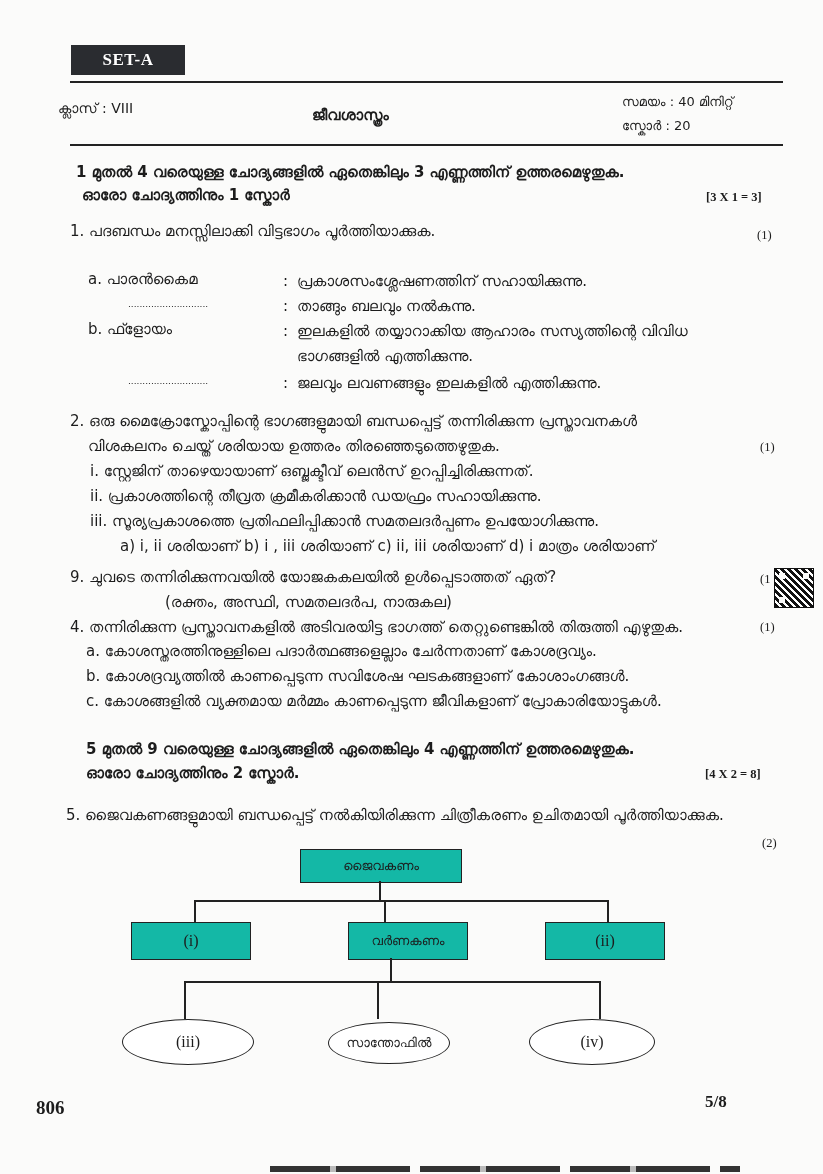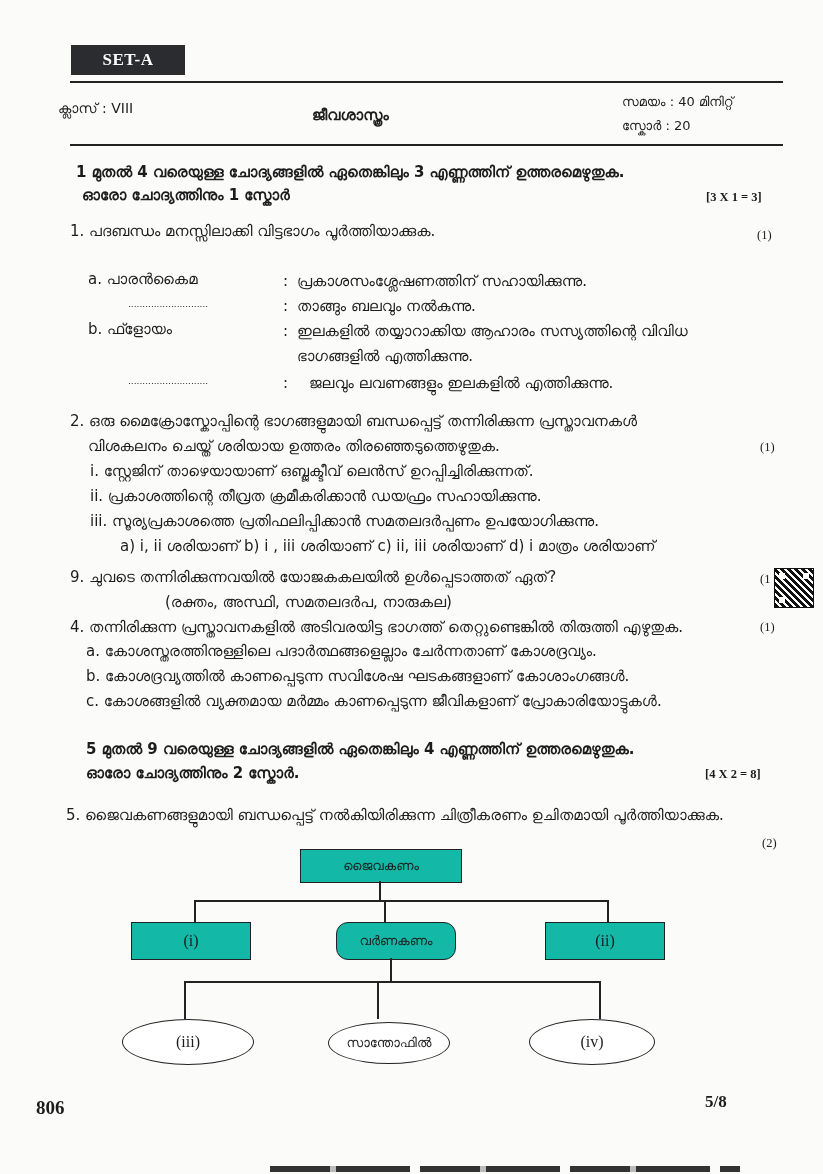--- a/index.html
+++ b/index.html
@@ -61,21 +61,21 @@
 <div class="abs qtext" style="left:283px;top:297px;">:</div>
 <div class="abs qtext" style="left:297px;top:297px;">താങ്ങും ബലവും നൽകുന്നു.</div>
 
 <div class="abs qtext" style="left:88px;top:320px;">b.  ഫ്ളോയം</div>
 <div class="abs qtext" style="left:283px;top:322px;">:</div>
 <div class="abs qtext" style="left:297px;top:322px;">ഇലകളിൽ തയ്യാറാക്കിയ ആഹാരം സസ്യത്തിന്റെ വിവിധ</div>
 <div class="abs qtext" style="left:297px;top:347px;">ഭാഗങ്ങളിൽ എത്തിക്കുന്നു.</div>
 
 <div class="abs qtext" style="left:128px;top:372px;font-size:9px;">............................</div>
 <div class="abs qtext" style="left:283px;top:374px;">:</div>
-<div class="abs qtext" style="left:297px;top:374px;margin-left:12px;">ജലവും ലവണങ്ങളും ഇലകളിൽ എത്തിക്കുന്നു.</div>
+<div class="abs qtext" style="left:297px;top:374px;">ജലവും ലവണങ്ങളും ഇലകളിൽ എത്തിക്കുന്നു.</div>
 
 <div class="abs qtext" style="left:70px;top:412px;">2. ഒരു മൈക്രോസ്കോപ്പിന്റെ ഭാഗങ്ങളുമായി ബന്ധപ്പെട്ട് തന്നിരിക്കുന്ന പ്രസ്താവനകൾ</div>
 <div class="abs qtext" style="left:88px;top:437px;">വിശകലനം ചെയ്ത് ശരിയായ ഉത്തരം തിരഞ്ഞെടുത്തെഴുതുക.</div>
 <div class="abs mark" style="left:760px;top:440px;">(1)</div>
 <div class="abs qtext" style="left:90px;top:462px;">i.   സ്റ്റേജിന് താഴെയായാണ് ഒബ്ജക്ടീവ് ലെൻസ് ഉറപ്പിച്ചിരിക്കുന്നത്.</div>
 <div class="abs qtext" style="left:90px;top:487px;">ii.  പ്രകാശത്തിന്റെ തീവ്രത ക്രമീകരിക്കാൻ ഡയഫ്രം സഹായിക്കുന്നു.</div>
 <div class="abs qtext" style="left:90px;top:512px;">iii. സൂര്യപ്രകാശത്തെ പ്രതിഫലിപ്പിക്കാൻ സമതലദർപ്പണം ഉപയോഗിക്കുന്നു.</div>
 <div class="abs qtext" style="left:120px;top:537px;">a) i, ii ശരിയാണ്   b)  i , iii ശരിയാണ്   c) ii,  iii ശരിയാണ്  d) i മാത്രം ശരിയാണ്</div>
 
 <div class="abs qtext" style="left:70px;top:568px;">9. ചുവടെ തന്നിരിക്കുന്നവയിൽ യോജകകലയിൽ ഉൾപ്പെടാത്തത് ഏത്?</div>
@@ -103,21 +103,21 @@
 <div class="abs mark" style="left:762px;top:836px;">(2)</div>
 
 <div class="abs box" style="left:300px;top:849px;width:160px;height:32px;">ജൈവകണം</div>
 <div class="abs vl" style="left:379px;top:881px;height:20px;"></div>
 <div class="abs hl" style="left:194px;top:900px;width:414px;"></div>
 <div class="abs vl" style="left:194px;top:900px;height:22px;"></div>
 <div class="abs vl" style="left:384px;top:900px;height:22px;"></div>
 <div class="abs vl" style="left:607px;top:900px;height:22px;"></div>
 
 <div class="abs box" style="left:131px;top:922px;width:118px;height:36px;font-family:'Liberation Serif',serif;font-size:16px;">(i)</div>
-<div class="abs box" style="left:336px;top:922px;width:118px;height:36px;border-radius:12px;">വർണകണം</div>
+<div class="abs box" style="left:348px;top:922px;width:118px;height:36px;">വർണകണം</div>
 <div class="abs box" style="left:545px;top:922px;width:118px;height:36px;font-family:'Liberation Serif',serif;font-size:16px;">(ii)</div>
 
 <div class="abs vl" style="left:390px;top:958px;height:24px;"></div>
 <div class="abs hl" style="left:184px;top:981px;width:416px;"></div>
 <div class="abs vl" style="left:184px;top:981px;height:38px;"></div>
 <div class="abs vl" style="left:377px;top:981px;height:38px;"></div>
 <div class="abs vl" style="left:599px;top:981px;height:38px;"></div>
 
 <div class="abs ell" style="left:122px;top:1019px;width:130px;height:44px;font-family:'Liberation Serif',serif;font-size:16px;">(iii)</div>
 <div class="abs ell" style="left:328px;top:1022px;width:120px;height:40px;">സാന്തോഫിൽ</div>

